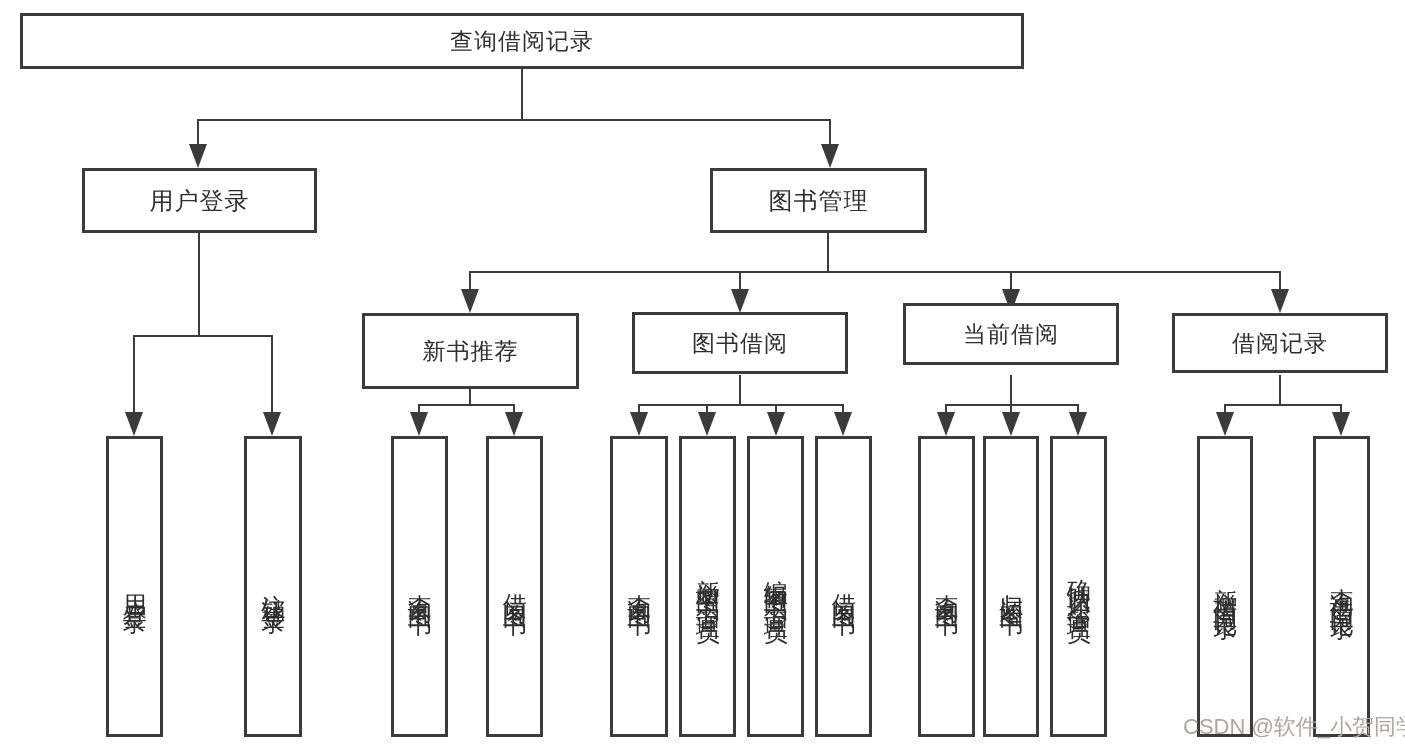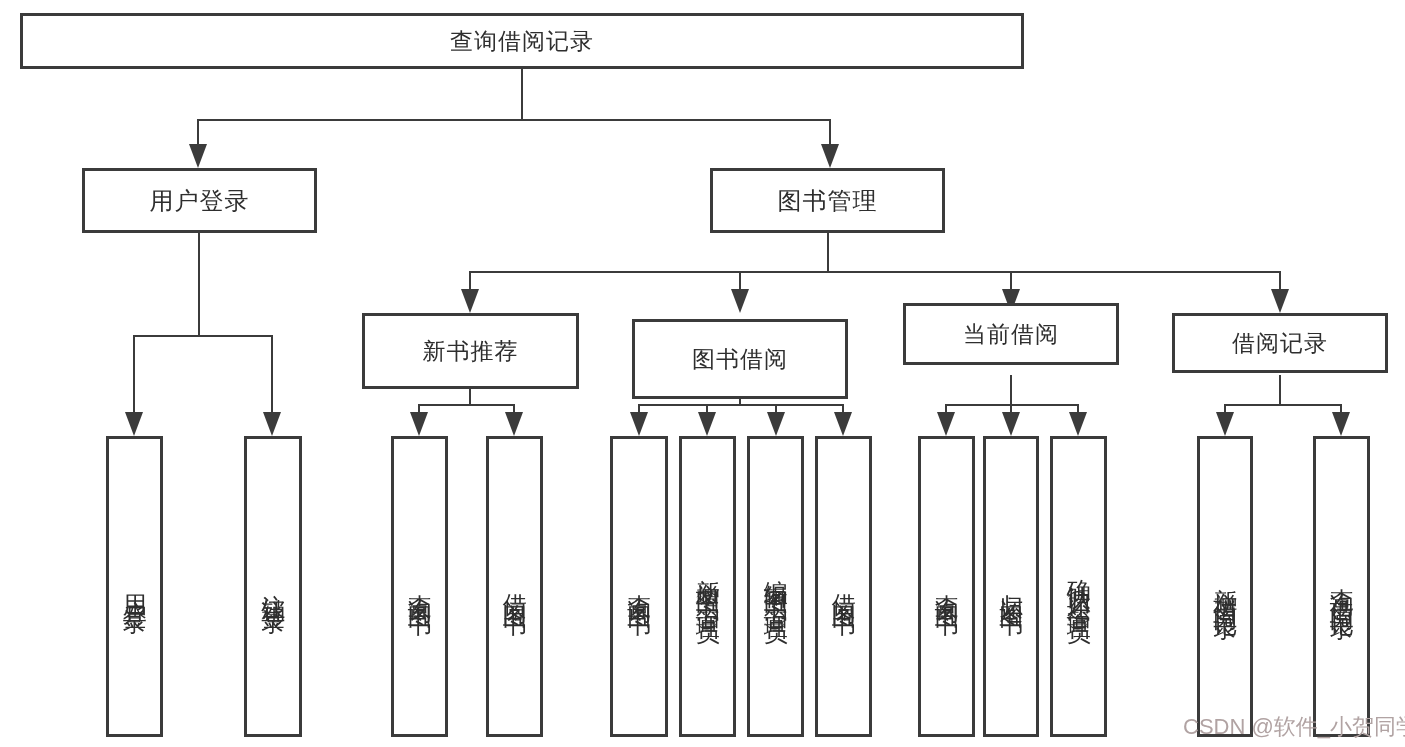--- a/index.html
+++ b/index.html
@@ -141,28 +141,28 @@
     </g>
   </svg>
 
   <div class="node node-root" style="left:20px;top:13px;width:1004px;height:56px;">
     <span>查询借阅记录</span>
   </div>
 
   <div class="node node-l2" style="left:82px;top:168px;width:235px;height:65px;">
     <span>用户登录</span>
   </div>
-  <div class="node node-l2" style="left:710px;top:168px;width:235px;height:65px;">
+  <div class="node node-l2" style="left:710px;top:168px;width:217px;height:65px;">
     <span>图书管理</span>
   </div>
 
   <div class="node node-l3" style="left:362px;top:313px;width:217px;height:76px;">
     <span>新书推荐</span>
   </div>
-  <div class="node node-l3" style="left:632px;top:319px;width:216px;height:80px;">
+  <div class="node node-l3" style="left:632px;top:312px;width:216px;height:62px;">
     <span>图书借阅</span>
   </div>
   <div class="node node-l3" style="left:903px;top:303px;width:216px;height:62px;">
     <span>当前借阅</span>
   </div>
   <div class="node node-l3" style="left:1172px;top:313px;width:216px;height:60px;">
     <span>借阅记录</span>
   </div>
 
   <div class="node node-l4" style="left:106px;top:436px;width:57px;height:301px;">

